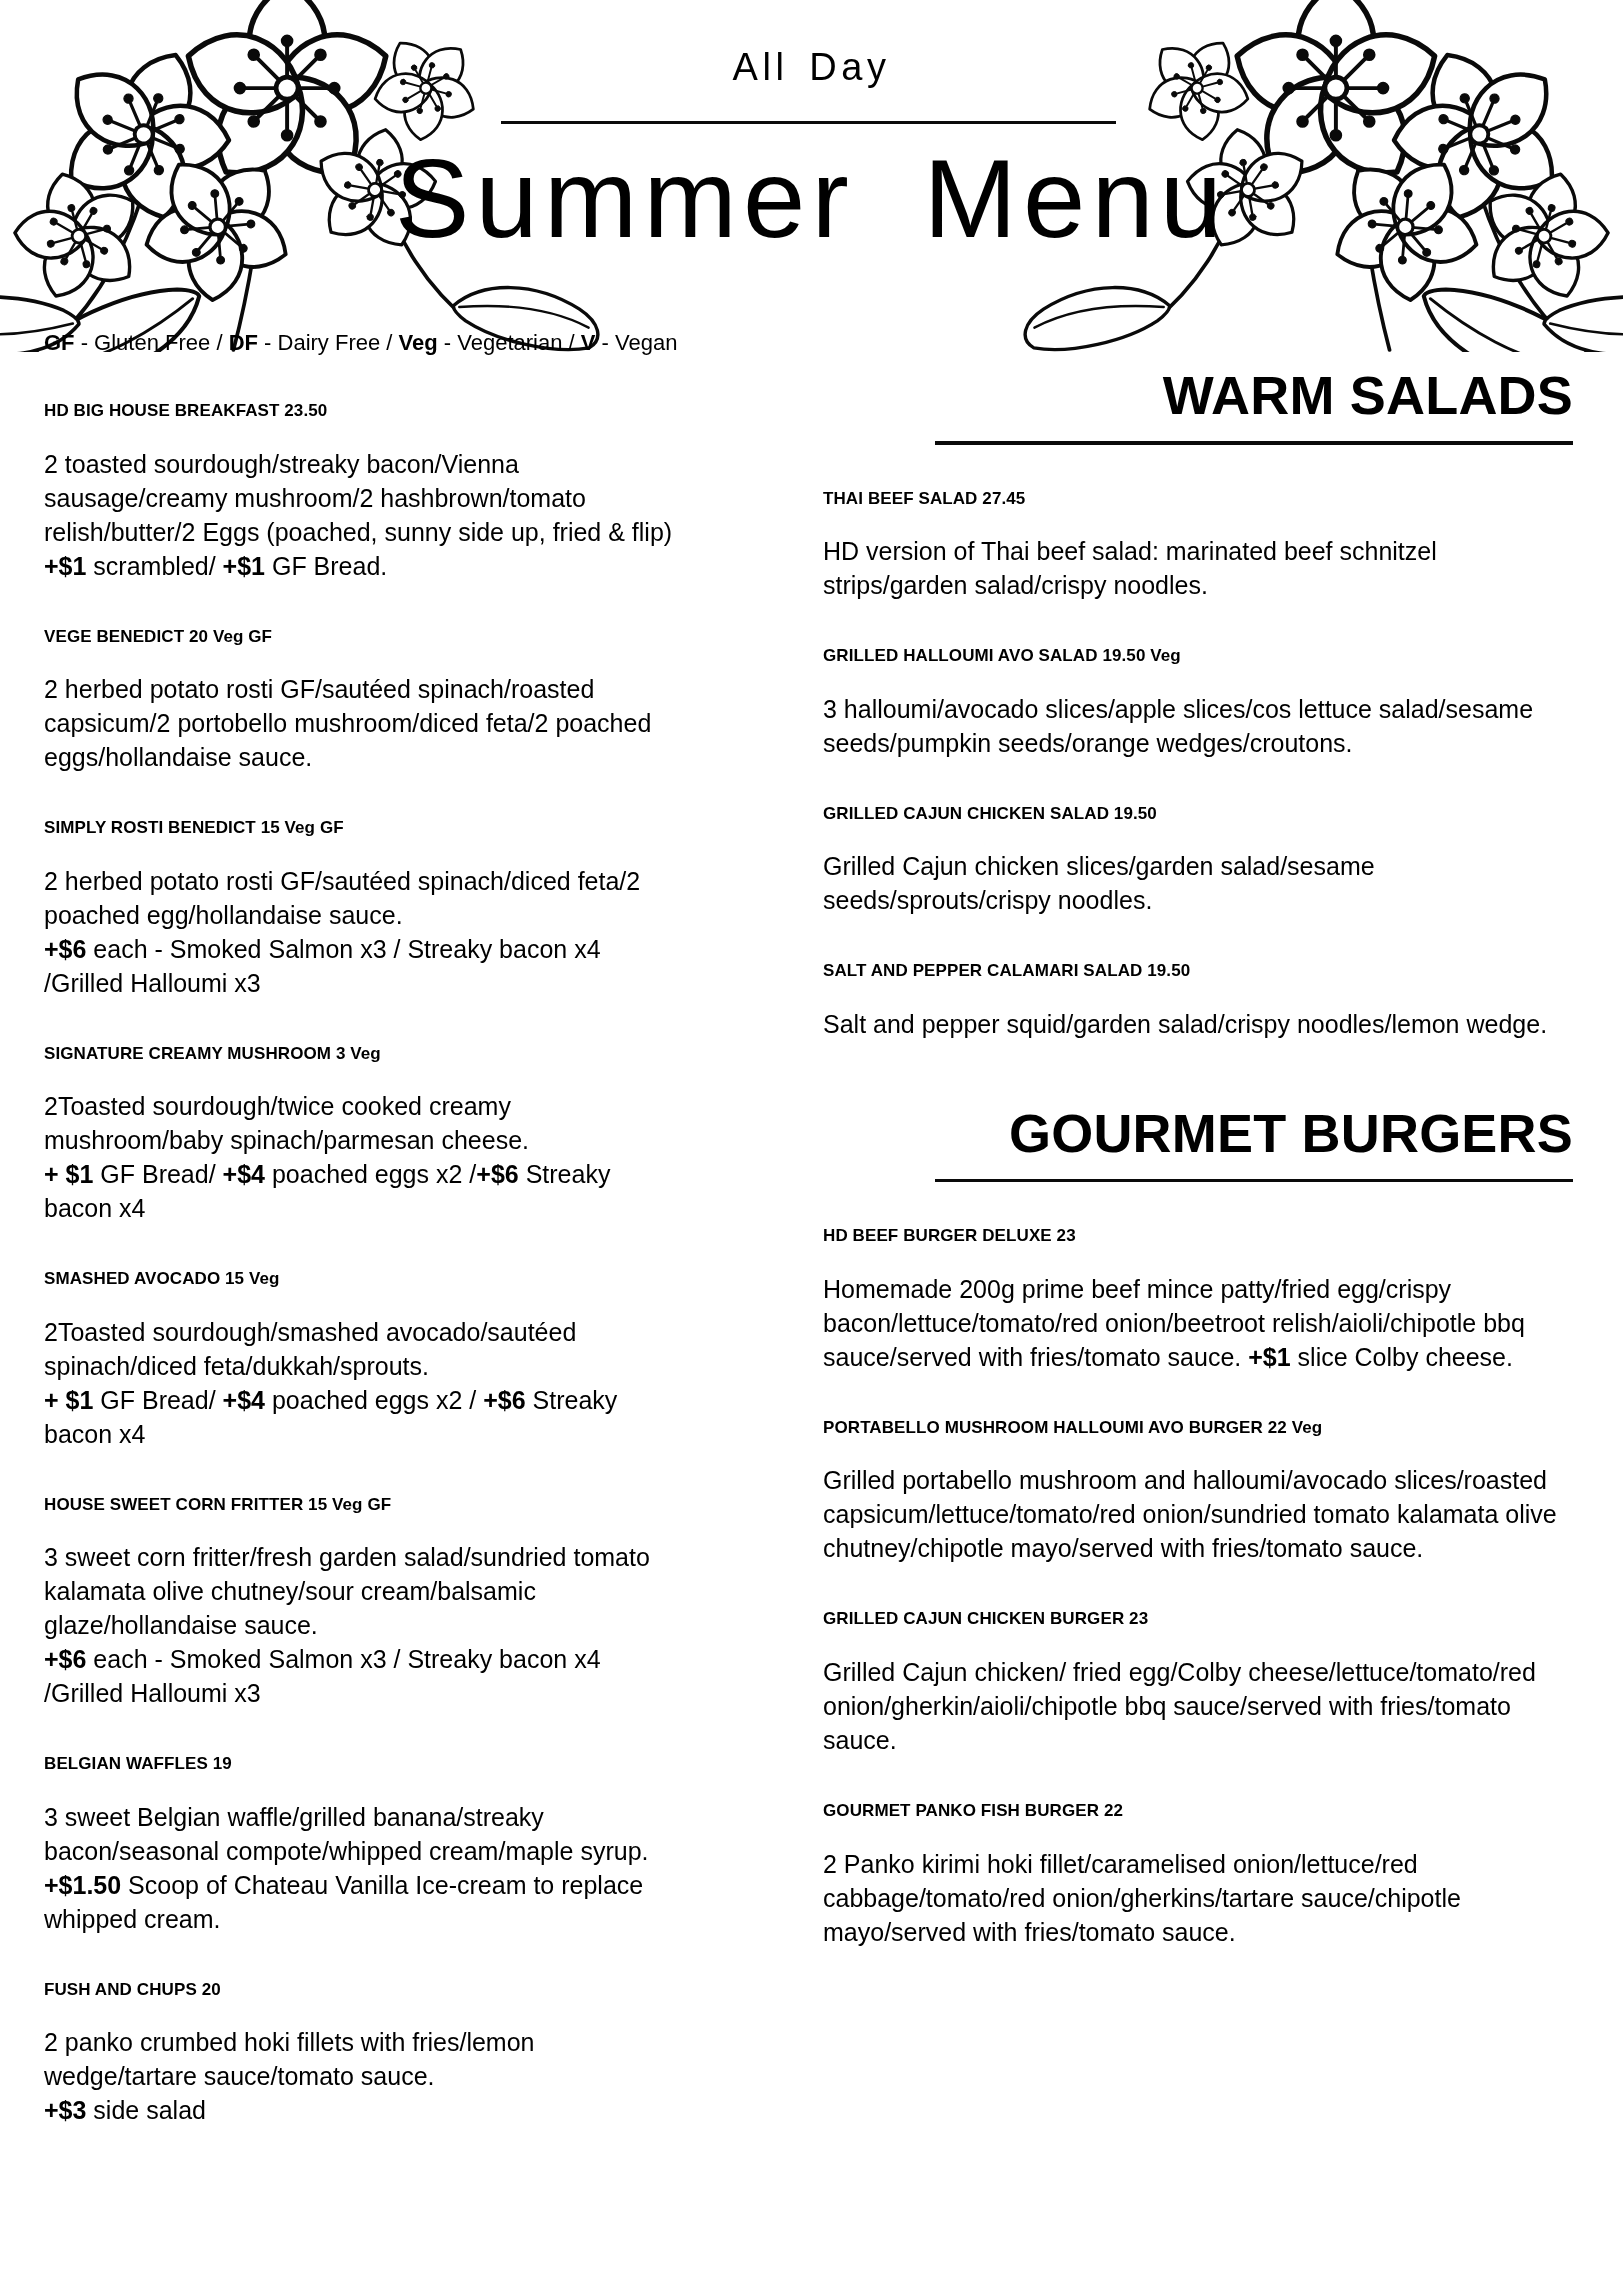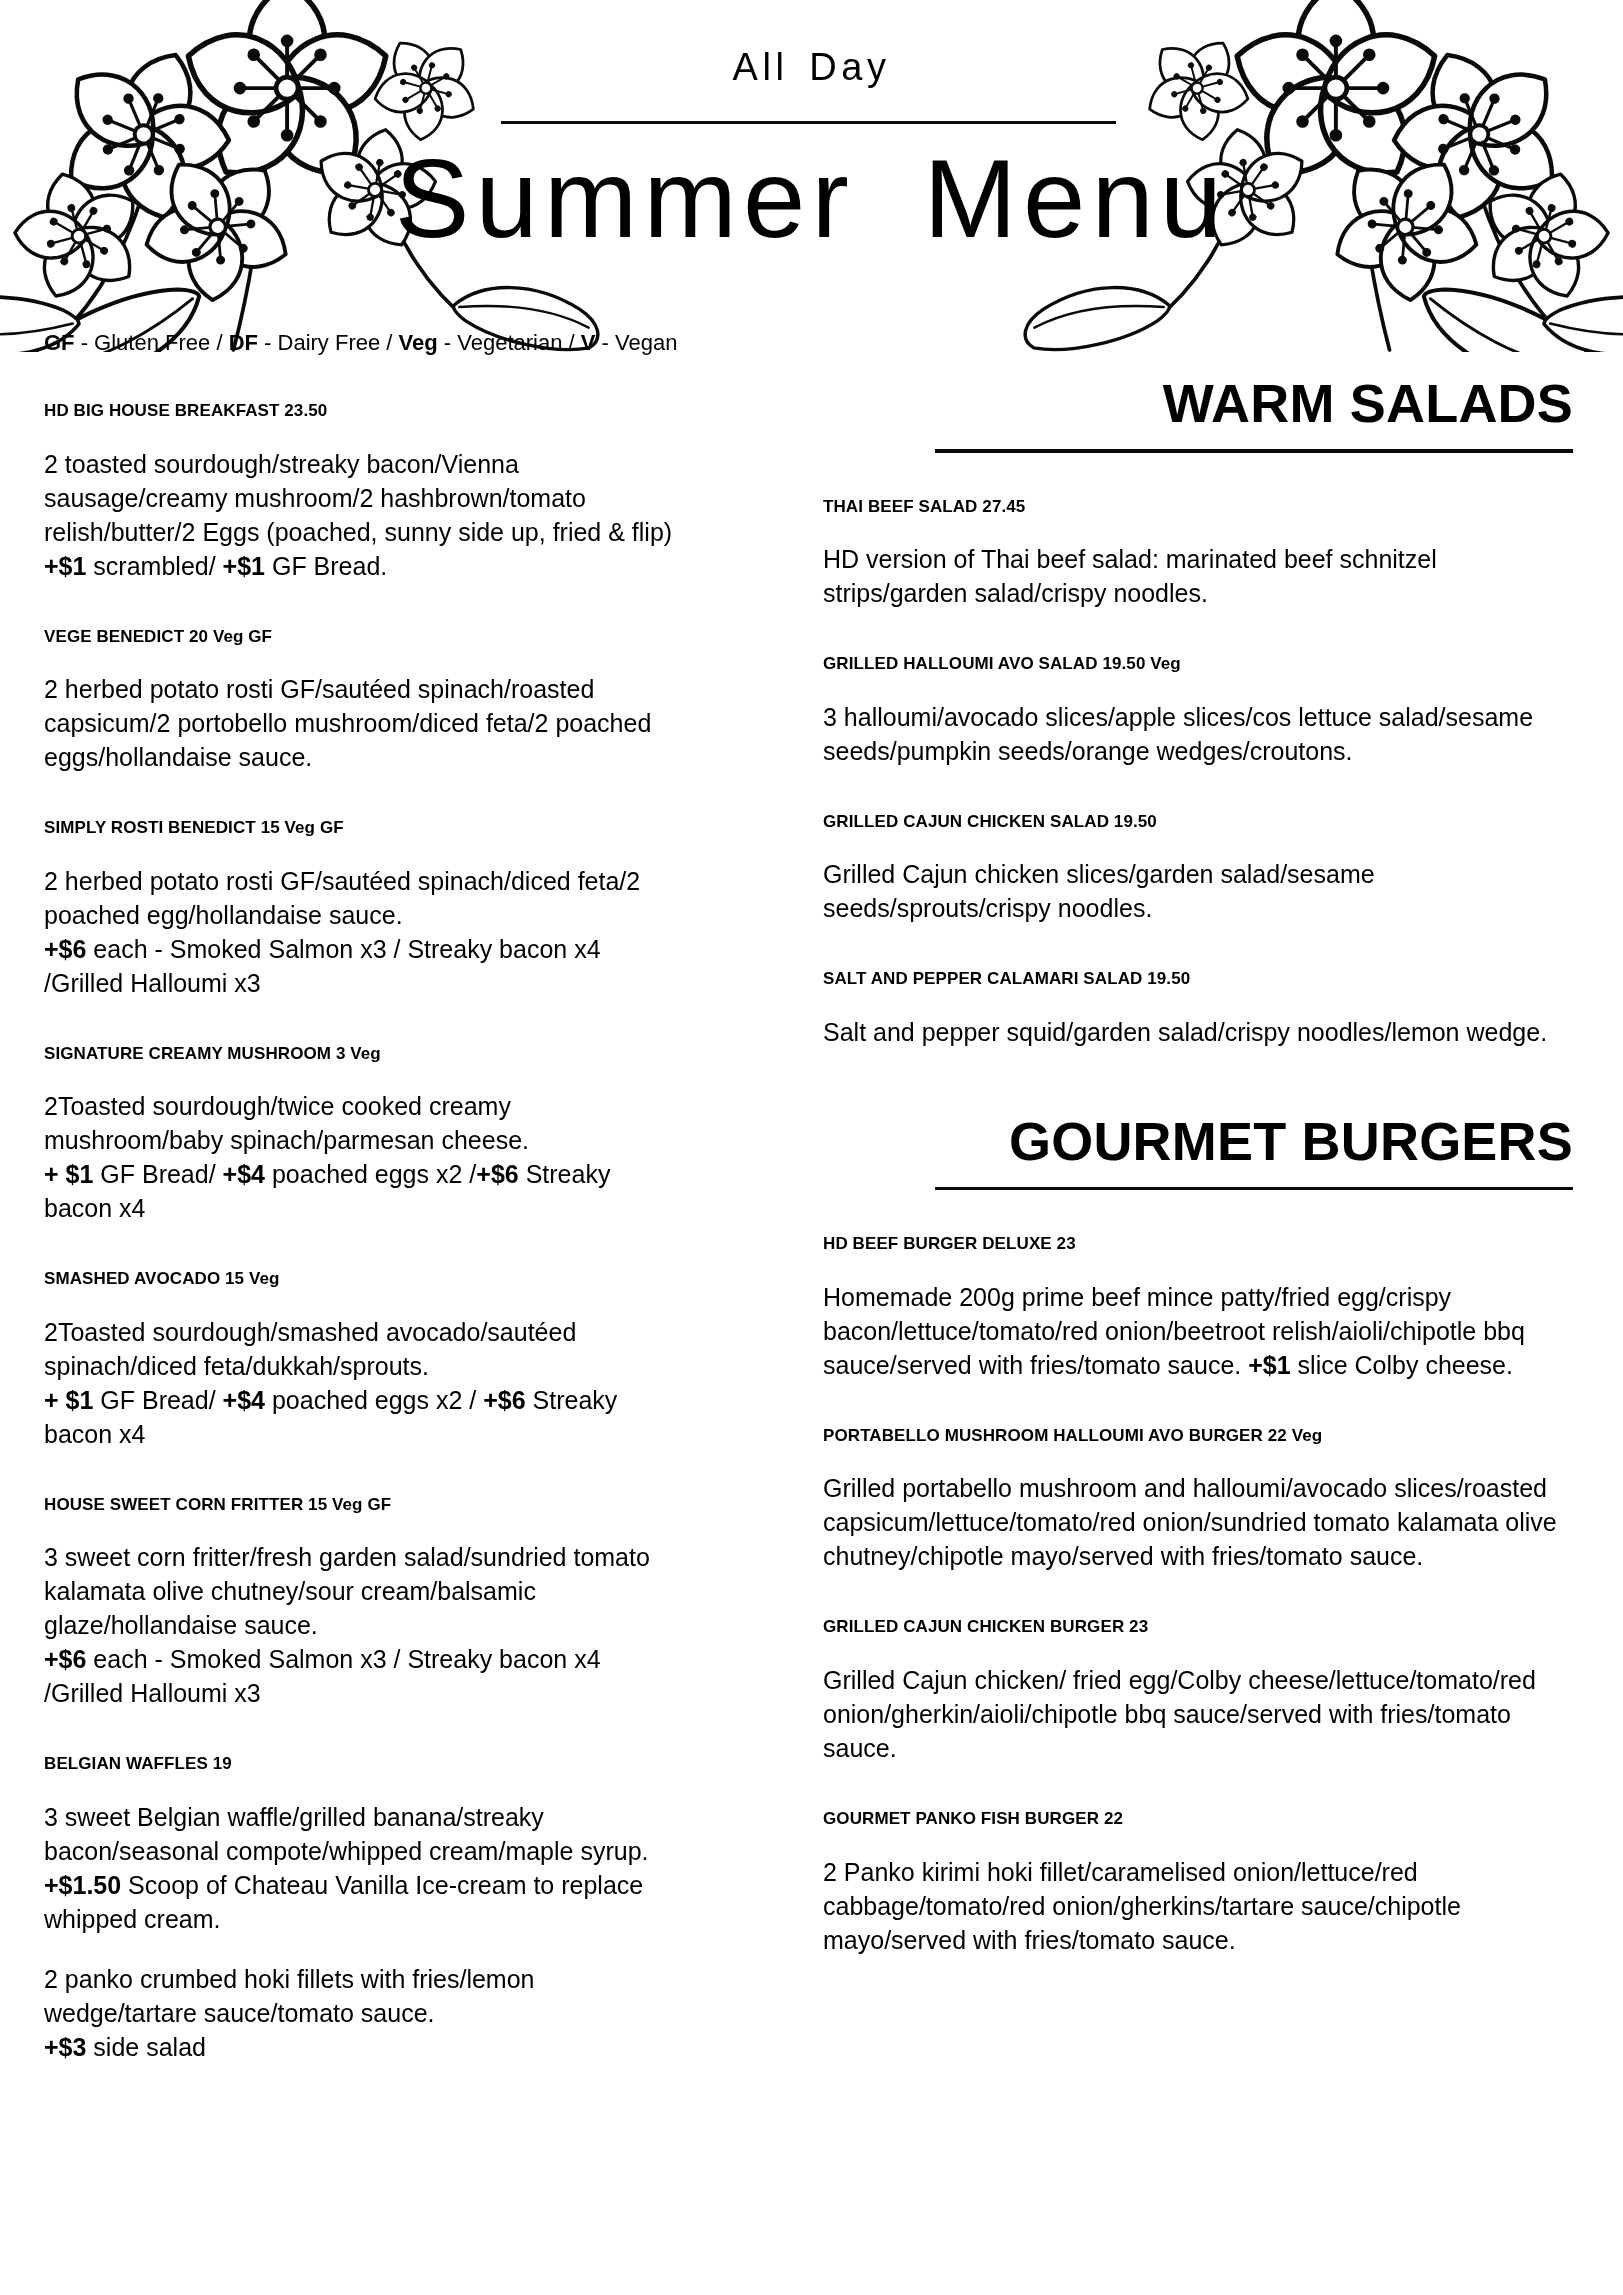--- a/index.html
+++ b/index.html
@@ -25,21 +25,21 @@
     position:absolute; top:134px; left:0; width:100%; margin:0;
     text-align:center; font-size:112px; font-weight:normal;
     letter-spacing:0.055em; word-spacing:0.28em; white-space:nowrap;
   }
 
   .legend { position:absolute; top:330px; left:44px; font-size:22px; }
 
   
   .col { position:absolute; }
   .col-left  { left:44px;  top:401px; width:629px; }
-  .col-right { left:823px; top:376px; width:750px; }
+  .col-right { left:823px; top:368px; width:750px; }
 
   .item-name {
     margin:44px 0 0 0; font-size:17px; font-weight:bold;
     line-height:1.15; letter-spacing:0.1px;
   }
   .menu-item:first-child .item-name { margin-top:0; }
   .item-desc { margin:26px 0 0 0; font-size:25px; line-height:34px; }
 
   .section { margin:0; }
   .section + .section { margin-top:65px; }
@@ -149,20 +149,21 @@
     </article>
     <article class="menu-item">
       <h3 class="item-name">HOUSE SWEET CORN FRITTER 15 Veg GF</h3>
       <p class="item-desc"><span>3 sweet corn fritter/fresh garden salad/sundried tomato kalamata olive chutney/sour cream/balsamic glaze/hollandaise sauce.</span><br><span class="b">+$6</span><span> each - Smoked Salmon x3 / Streaky bacon x4 /Grilled Halloumi x3</span></p>
     </article>
     <article class="menu-item">
       <h3 class="item-name">BELGIAN WAFFLES 19</h3>
       <p class="item-desc"><span>3 sweet Belgian waffle/grilled banana/streaky bacon/seasonal compote/whipped cream/maple syrup.</span><br><span class="b">+$1.50</span><span> Scoop of Chateau Vanilla Ice-cream to replace whipped cream.</span></p>
     </article>
     <article class="menu-item">
+      <h3 class="item-name">FUSH AND CHUPS 20</h3>
       <p class="item-desc"><span>2 panko crumbed hoki fillets with fries/lemon wedge/tartare sauce/tomato sauce.</span><br><span class="b">+$3</span><span> side salad</span></p>
     </article>
   </section>
 
   <section class="col col-right">
 
     <div class="section">
       <h2 class="section-title">WARM SALADS</h2>
       <div class="section-rule"></div>
 

